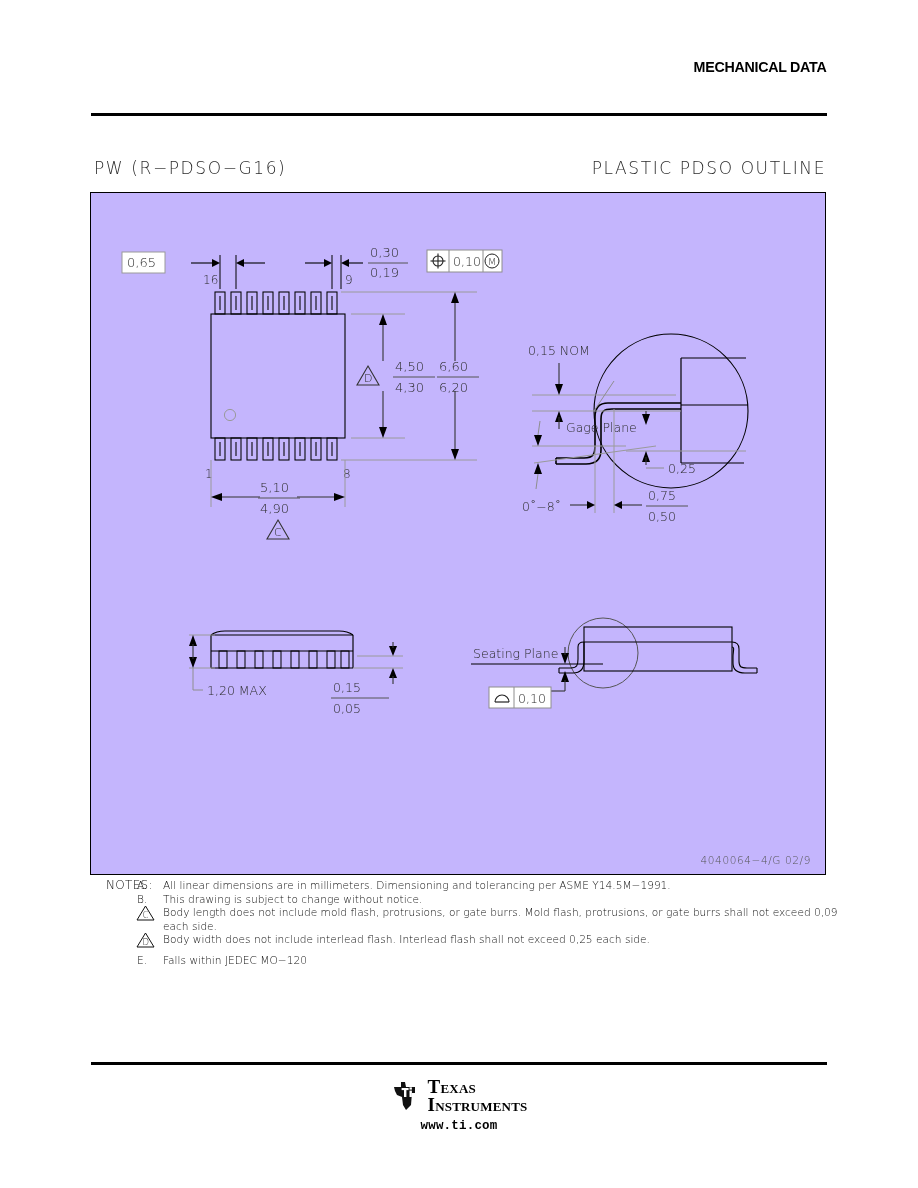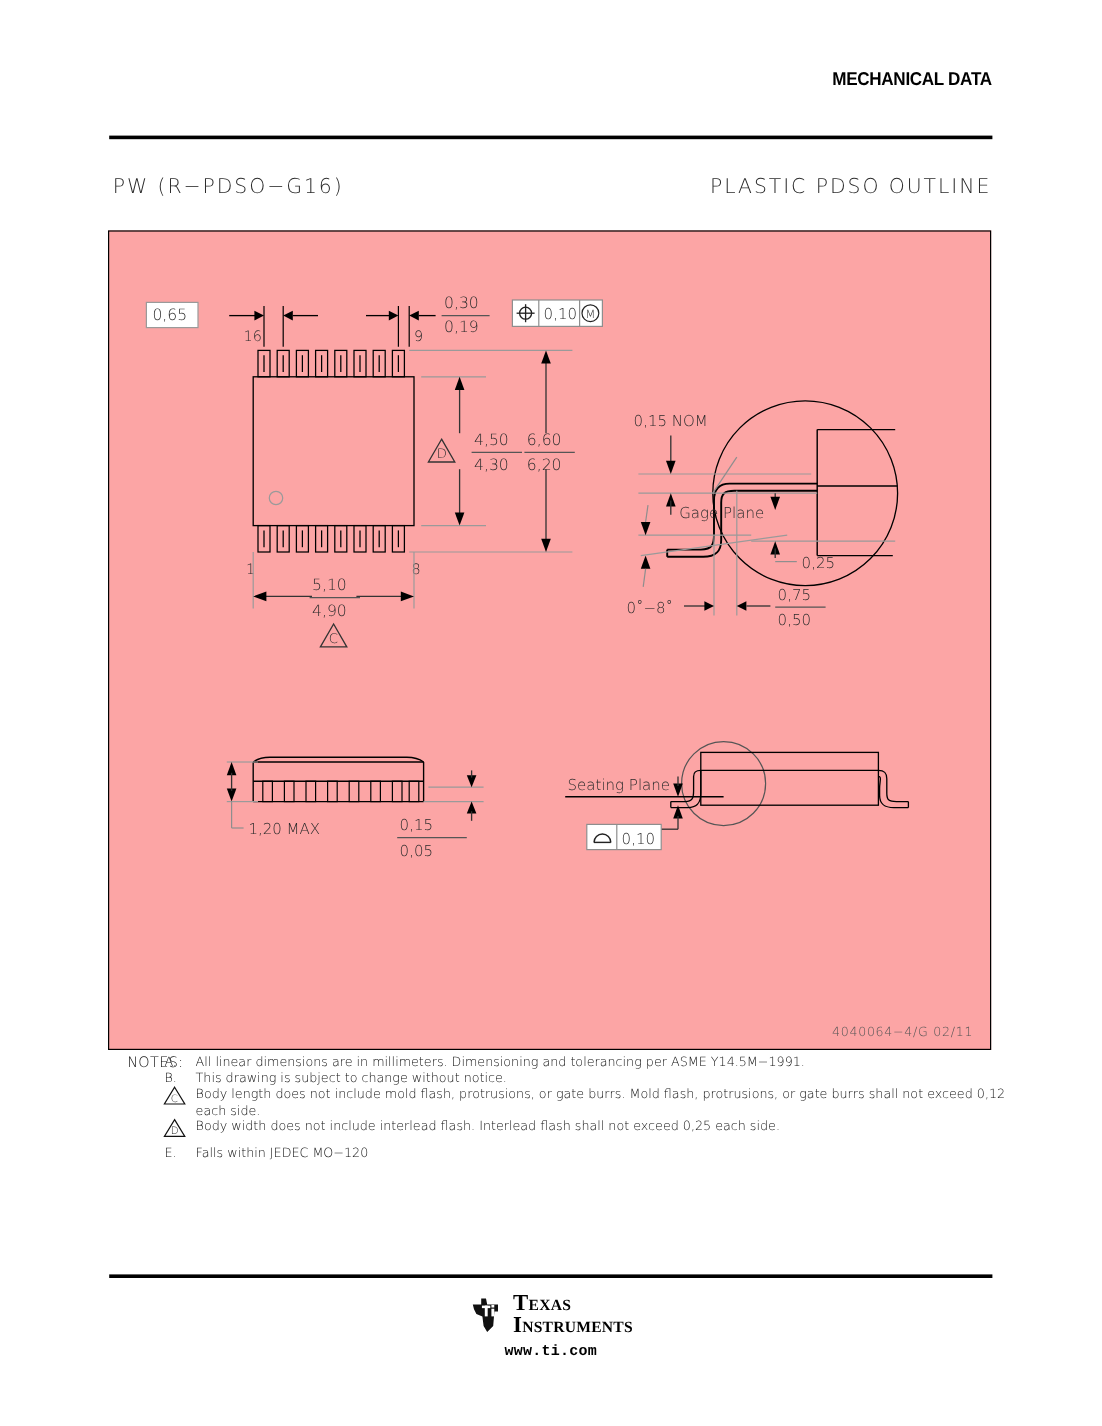--- a/index.html
+++ b/index.html
@@ -51,20 +51,21 @@
     background: #000;
   }
 
   
   .cad {
     font-family: "DejaVu Sans", sans-serif;
     font-weight: 300;
     color: #2b2b2b;
     letter-spacing: 0.5px;
     white-space: nowrap;
+    margin-top: 12px;
   }
   .pkg-code {
     position: absolute;
     left: 94px;
     top: 146px;
     font-size: 17px;
     letter-spacing: 1.6px;
   }
   .pkg-desc {
     position: absolute;
@@ -76,21 +77,21 @@
 
   
   .frame {
     position: absolute;
     left: 90px;
     top: 192px;
     width: 736px;
     height: 683px;
     border: 1.6px solid #000;
     box-sizing: border-box;
-    background: #fca5a5;
+    background: #c4b5fd;
   }
   .drawing-no {
     position: absolute;
     right: 14px;
     bottom: 8px;
     font-size: 10.5px;
     letter-spacing: 0.6px;
     color: #555;
   }
 
@@ -500,21 +501,21 @@
         <line x1="63" y1="76" x2="63" y2="97" stroke="#8e8e8e" stroke-width="1"></line>
 
         <g>
           <path d="M44,91 A7,7 0 0 1 58,91" fill="none" stroke="#222" stroke-width="1.2"></path>
           <line x1="44" y1="91" x2="58" y2="91" stroke="#222" stroke-width="1.2"></line>
         </g>
         <text x="67" y="92" font-size="12.5">0,10</text>
       </g>
     </svg>
 
-    <div class="cad drawing-no">4040064−4/G  02/11</div>
+    <div class="cad drawing-no">4040064−4/G  02/9</div>
   </div>
 
   <div class="notes">
     <div class="notes-label">NOTES:</div>
 
     <div class="note-row">
       <div class="note-key">A.</div>
       <div class="note-body">All linear dimensions are in millimeters.   Dimensioning and tolerancing per ASME Y14.5M−1991.</div>
     </div>
 
@@ -525,21 +526,21 @@
 
     <div class="note-row">
       <div class="note-key tri">
         <span class="tri-mark">
           <svg width="17" height="14" viewBox="0 0 17 14">
             <path d="M8.5,0 L17,14 L0,14 Z" fill="none" stroke="#111" stroke-width="1"></path>
             <text x="5.4" y="12" font-size="8.5" fill="#111">C</text>
           </svg>
         </span>
       </div>
-      <div class="note-body">Body length does not include mold flash, protrusions, or gate burrs.   Mold flash, protrusions, or gate burrs shall not exceed 0,12 each side.</div>
+      <div class="note-body">Body length does not include mold flash, protrusions, or gate burrs.   Mold flash, protrusions, or gate burrs shall not exceed 0,09 each side.</div>
     </div>
 
     <div class="note-row">
       <div class="note-key tri">
         <span class="tri-mark">
           <svg width="17" height="14" viewBox="0 0 17 14">
             <path d="M8.5,0 L17,14 L0,14 Z" fill="none" stroke="#111" stroke-width="1"></path>
             <text x="5.4" y="12" font-size="8.5" fill="#111">D</text>
           </svg>
         </span>

